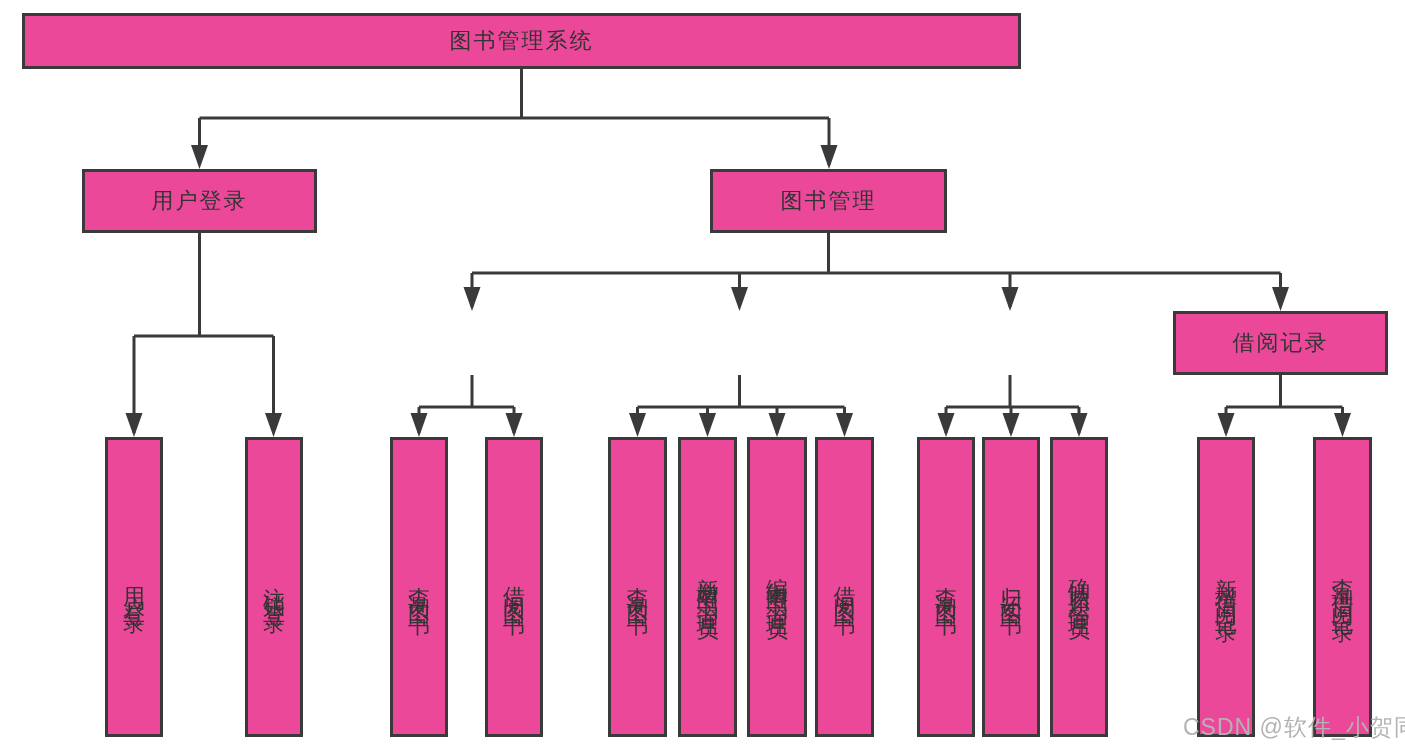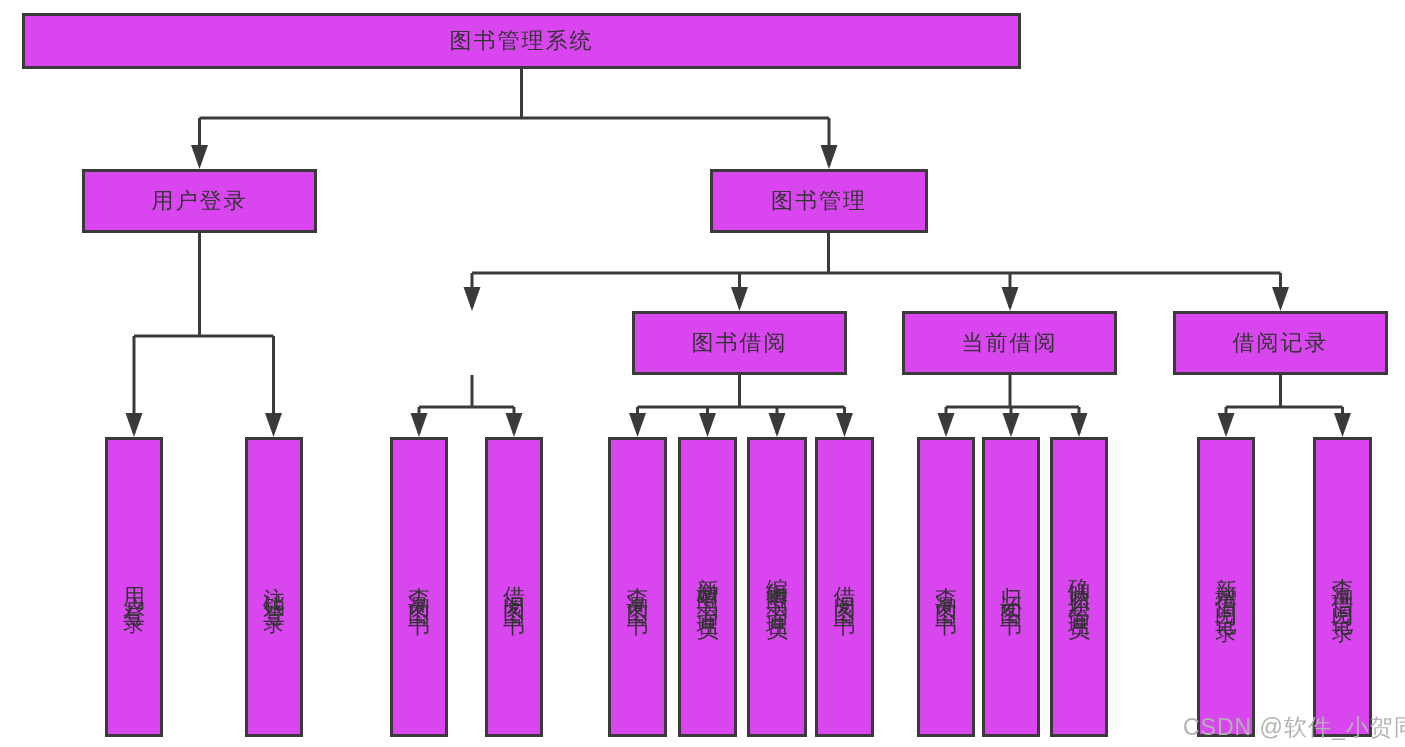--- a/index.html
+++ b/index.html
@@ -13,21 +13,21 @@
     color: #333333;
   }
   svg.wires { position: absolute; left: 0; top: 0; z-index: 1; }
   svg.wires path { stroke: #3a3a3a; stroke-width: 3; fill: none; }
   svg.wires polygon { fill: #3a3a3a; stroke: none; }
 
   .hbox, .vbox {
     position: absolute;
     box-sizing: border-box;
     border: 3px solid #3a3a3a;
-    background: #d946ef;
+    background: #ec4899;
     display: flex;
     align-items: center;
     justify-content: center;
     z-index: 2;
   }
   .hbox span {
     font-size: 22px;
     letter-spacing: 2px;
     white-space: nowrap;
     color: #333333;
@@ -125,30 +125,24 @@
     </g>
   </svg>
 
   <div class="hbox" style="left:22px; top:13px; width:999px; height:56px;">
     <span>图书管理系统</span>
   </div>
 
   <div class="hbox" style="left:82px; top:169px; width:235px; height:64px;">
     <span>用户登录</span>
   </div>
-  <div class="hbox" style="left:710px; top:169px; width:218px; height:64px;">
+  <div class="hbox" style="left:710px; top:169px; width:237px; height:64px;">
     <span>图书管理</span>
   </div>
 
-  <div class="hbox" style="left:632px; top:311px; width:215px; height:64px;">
-    <span>图书借阅</span>
-  </div>
-  <div class="hbox" style="left:902px; top:311px; width:215px; height:64px;">
-    <span>当前借阅</span>
-  </div>
   <div class="hbox" style="left:1173px; top:311px; width:215px; height:64px;">
     <span>借阅记录</span>
   </div>
 
   <div class="vbox" style="left:105px; top:437px; width:58px; height:300px;">
     <span>用户登录</span>
   </div>
   <div class="vbox" style="left:245px; top:437px; width:58px; height:300px;">
     <span>注销登录</span>
   </div>

